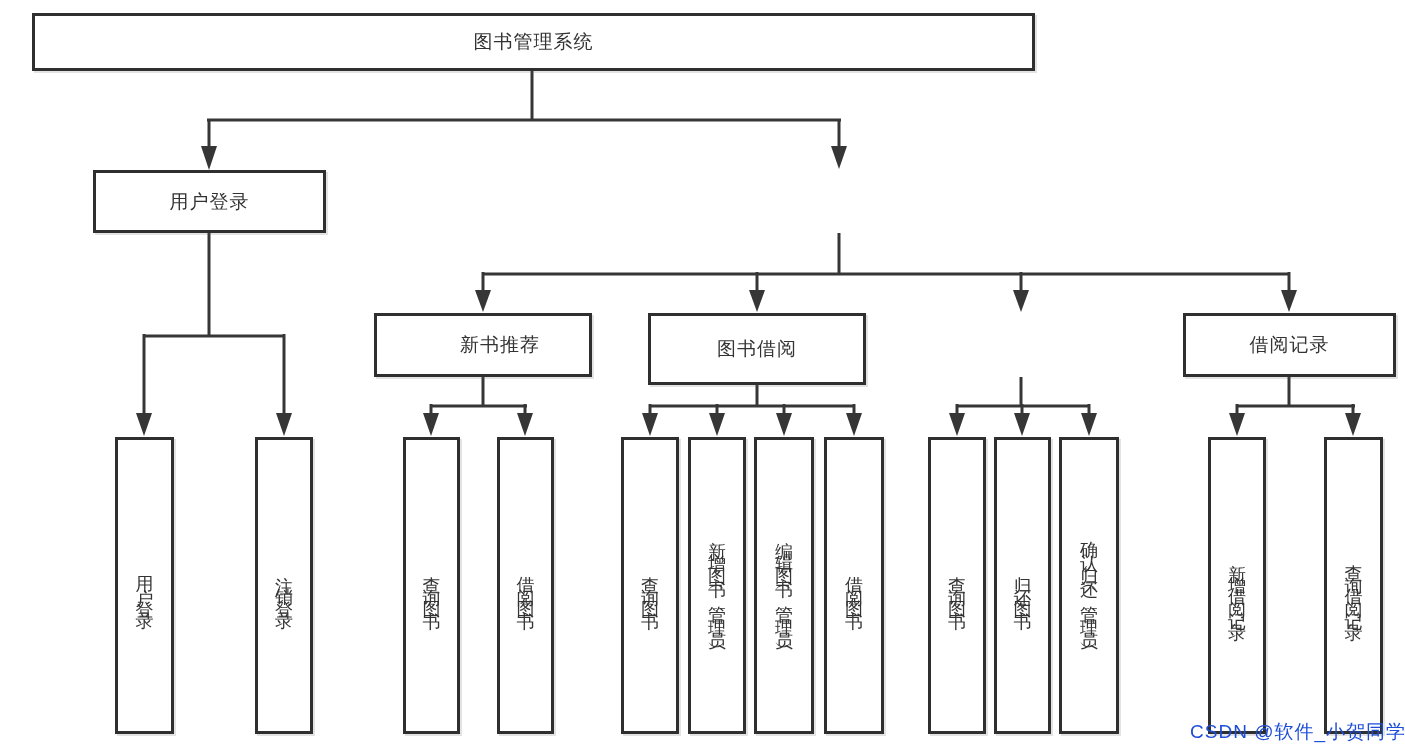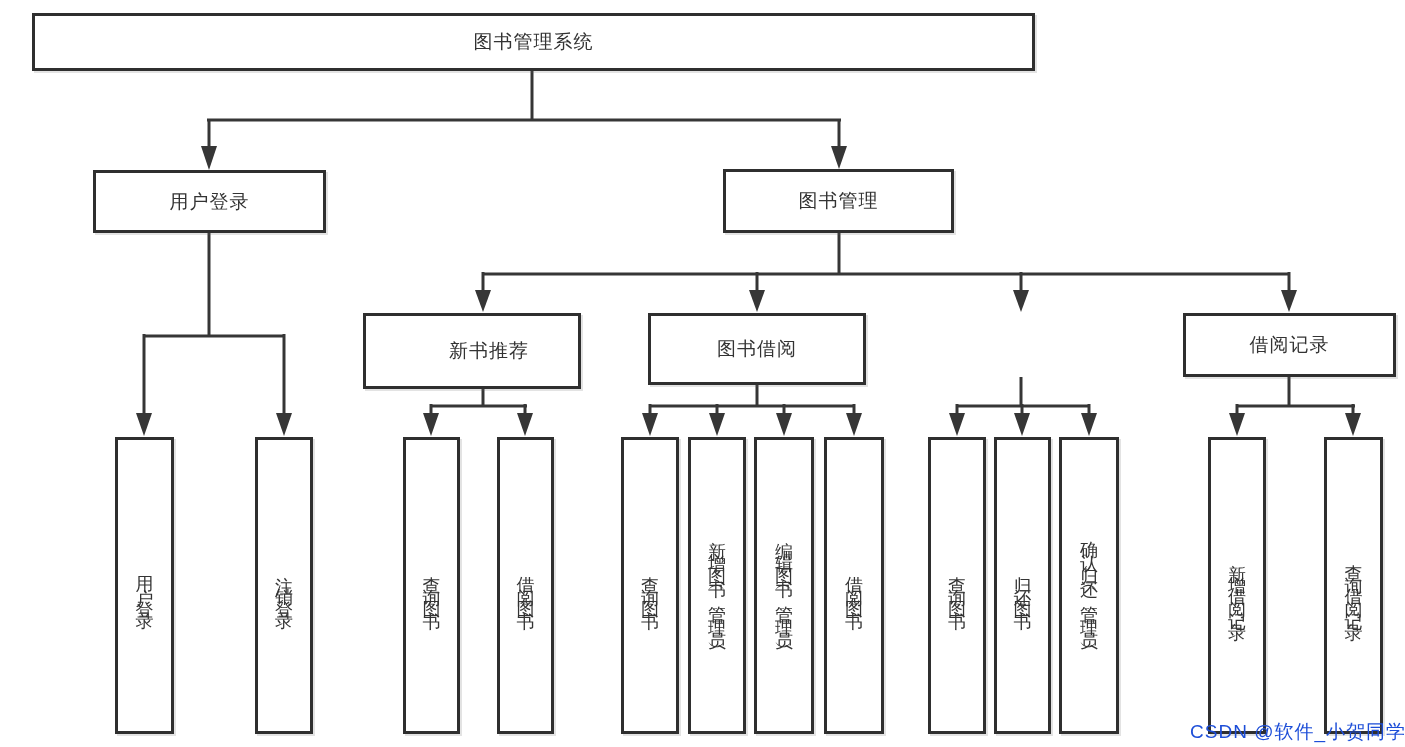--- a/index.html
+++ b/index.html
@@ -129,25 +129,22 @@
     </g>
   </svg>
 
   <div class="node" style="left:21px; top:13px; width:1003px; height:58px;">
     <span class="hlabel">图书管理系统</span>
   </div>
 
   <div class="node" style="left:82px; top:170px; width:233px; height:63px;">
     <span class="hlabel">用户登录</span>
   </div>
-  <div class="node" style="left:712px; top:169px; width:231px; height:64px;">
-    <span class="hlabel">图书管理</span>
-  </div>
 
-  <div class="node" style="left:352px; top:313px; width:218px; height:76px;padding-left:34px;">
+  <div class="node" style="left:363px; top:313px; width:218px; height:64px;padding-left:34px;">
     <span class="hlabel">新书推荐</span>
   </div>
   <div class="node" style="left:637px; top:313px; width:218px; height:72px;">
     <span class="hlabel">图书借阅</span>
   </div>
   <div class="node" style="left:1172px; top:313px; width:213px; height:64px;">
     <span class="hlabel">借阅记录</span>
   </div>
 
   <div class="node leaf" style="left:104px; top:437px; width:59px; height:297px;">

